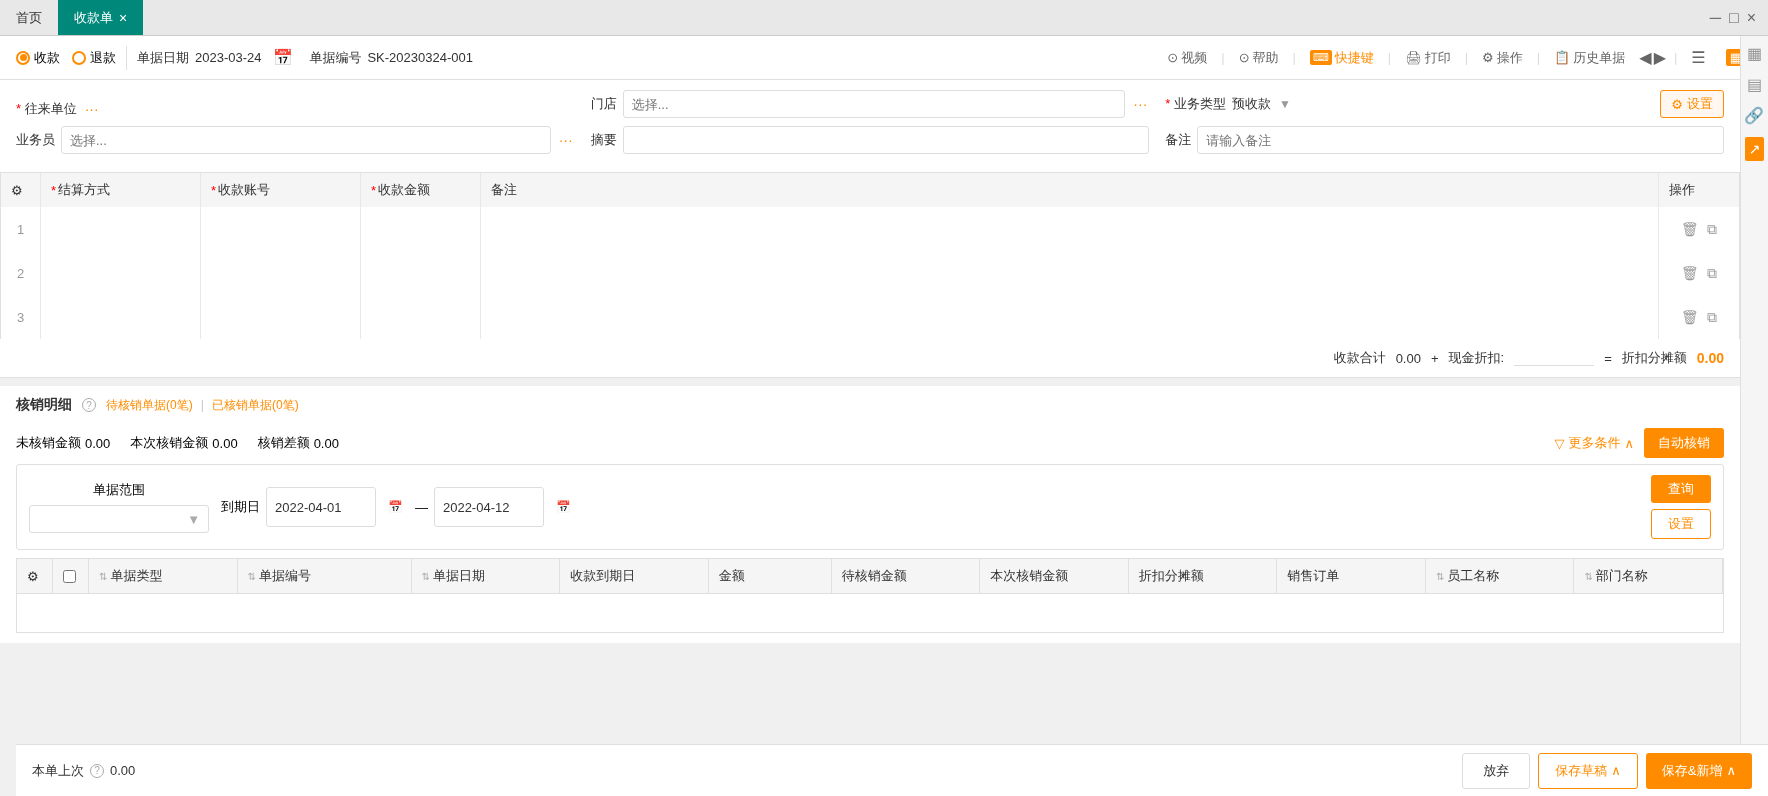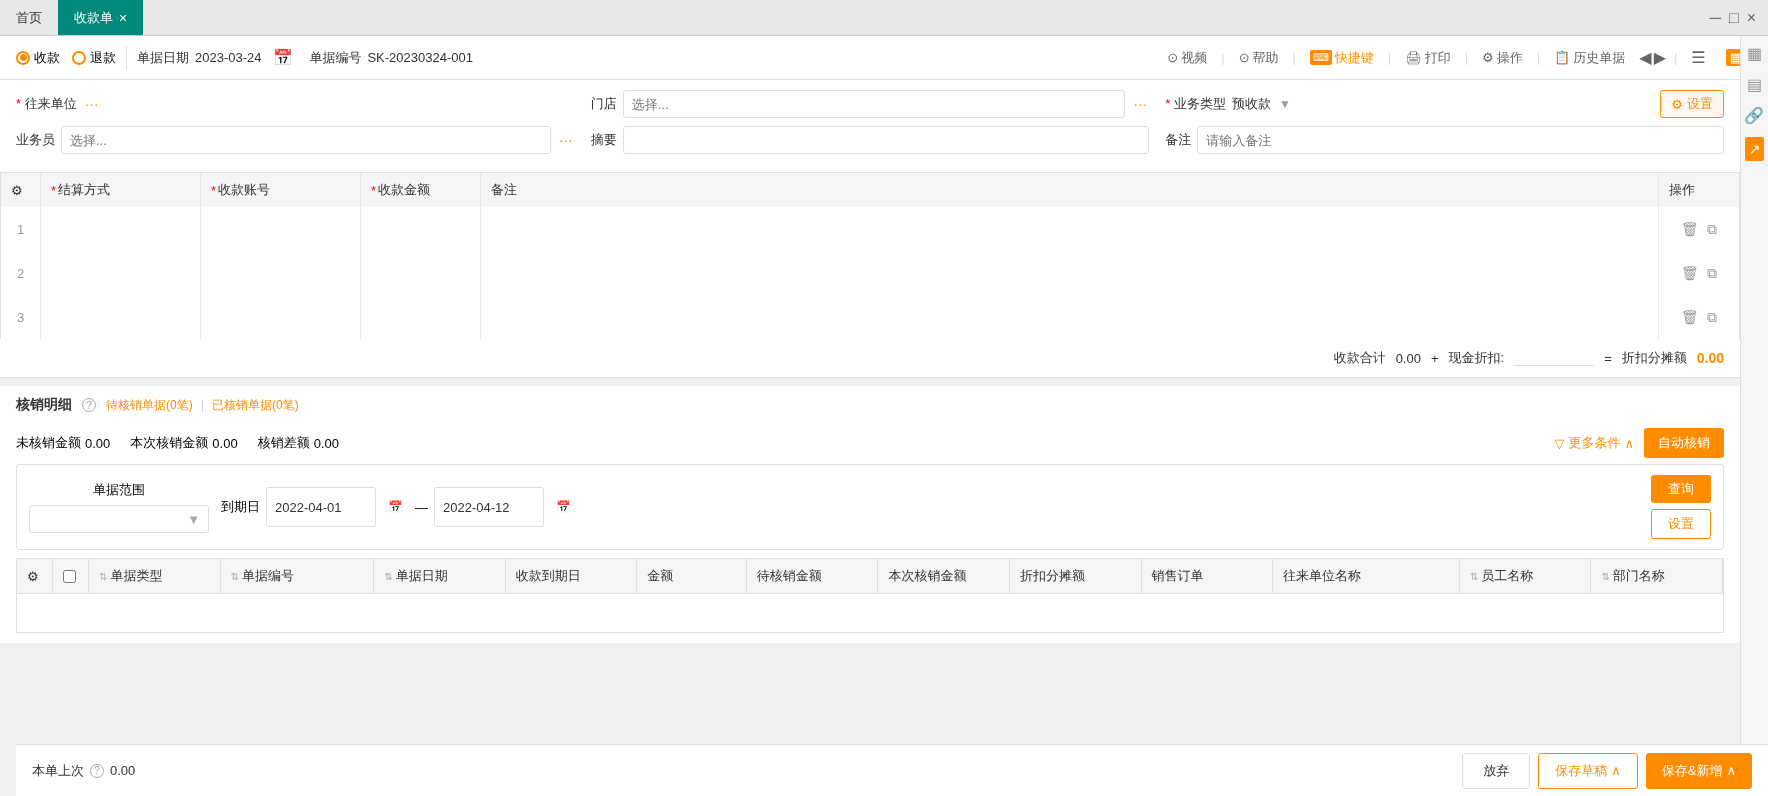--- a/index.html
+++ b/index.html
@@ -54,21 +54,21 @@
       background: #fff7f0; border: 1px solid #ff8c00; color: #ff8c00;
       padding: 4px 10px; border-radius: 3px; cursor: pointer; display: flex; align-items: center; gap: 4px;
     }
     .nav-arrows { display: flex; align-items: center; gap: 2px; }
     .nav-arrow { background: none; border: none; cursor: pointer; color: #666; font-size: 16px; }
 
     
     .form-area {
       background: #fff; padding: 10px 16px; border-bottom: 1px solid #e0e0e0;
     }
-    .form-row { display: flex; align-items: center; gap: 16px; margin-bottom: 8px; }
+    .form-row { display: flex; align-items: flex-end; gap: 16px; margin-bottom: 8px; }
     .form-field { display: flex; align-items: center; gap: 6px; flex: 1; }
     .form-field label { color: #333; white-space: nowrap; }
     .required::before { content: '* '; color: #f00; }
     .form-input {
       border: 1px solid #ddd; border-radius: 3px; padding: 4px 8px; flex: 1;
       height: 28px; color: #999; background: #fff; outline: none;
     }
     .more-btn { color: #ff8c00; cursor: pointer; font-size: 14px; padding: 0 2px; }
     .dropdown-btn {
       border: none; background: none; cursor: pointer; color: #999;
@@ -491,23 +491,20 @@
       </div>
       <div class="bottom-th" style="flex:1;">
         <span>本次核销金额</span>
       </div>
       <div class="bottom-th" style="flex:1;">
         <span>折扣分摊额</span>
       </div>
       <div class="bottom-th" style="flex:1;">
         <span>销售订单</span>
       </div>
-      <div class="bottom-th" style="flex:1.5;">
-        <span>往来单位名称</span>
-      </div>
       <div class="bottom-th" style="flex:1;">
         <span class="sort-icon">⇅</span>
         <span>员工名称</span>
       </div>
       <div class="bottom-th" style="flex:1;">
         <span class="sort-icon">⇅</span>
         <span>部门名称</span>
       </div>
     </div>
     <div style="border:1px solid #e0e0e0; min-height:40px;"></div>

